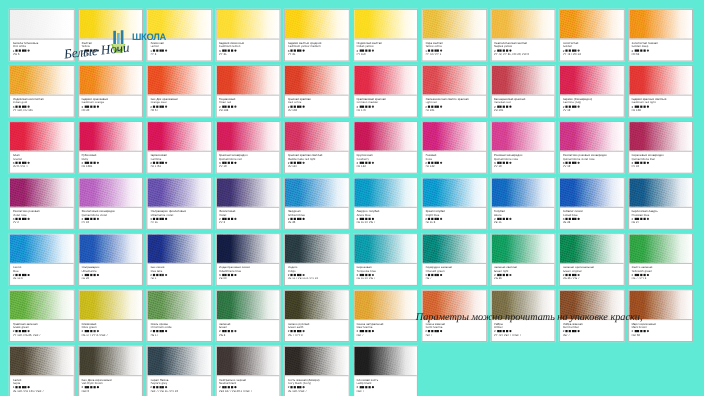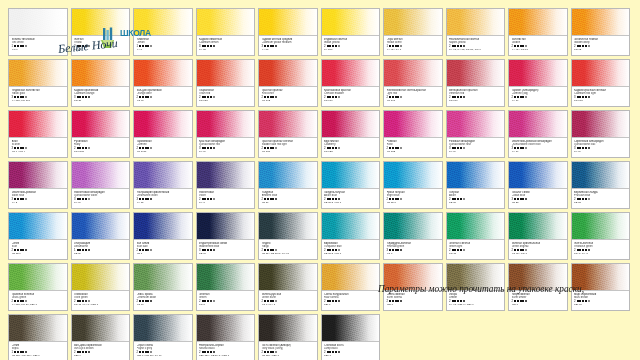--- a/index.html
+++ b/index.html
@@ -5,21 +5,21 @@
 <style>
   html,body{margin:0;padding:0;}
   body{
     width:640px;height:360px;overflow:hidden;
     background:#ffffff;
     font-family:"Liberation Sans", sans-serif;
     -webkit-font-smoothing:none;
   }
   #sheet{
     position:relative;width:640px;height:360px;
-    background:#fef9c3;
+    background:#5eead4;
     box-sizing:border-box;
     padding:8px 20px 6px 8px;
   }
   .grid{
     display:flex;flex-wrap:wrap;
     align-content:flex-start;
     gap:3px 3px;
     width:628px;
   }
   .card{

